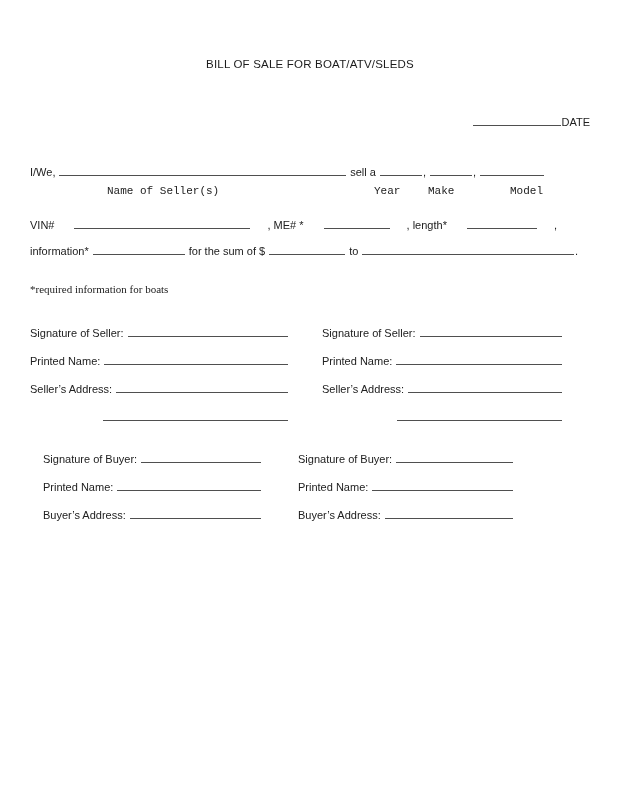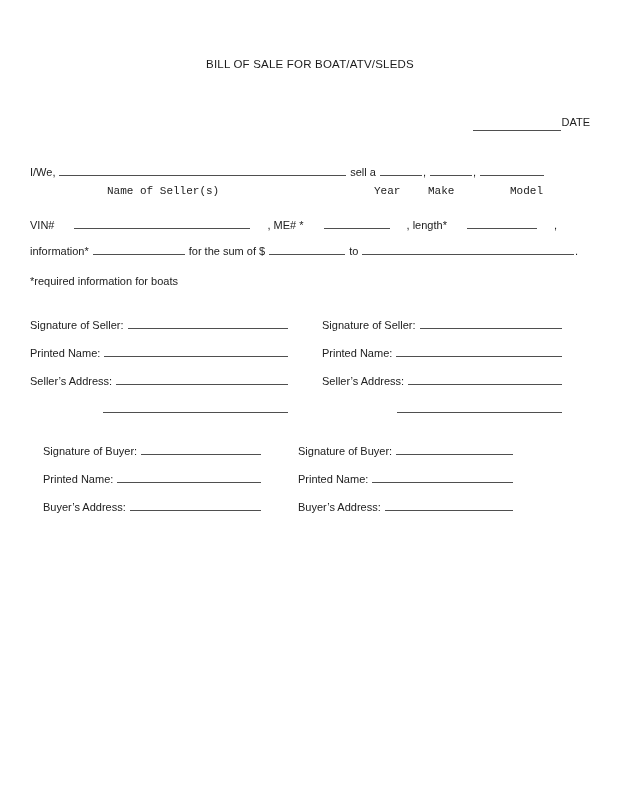--- a/index.html
+++ b/index.html
@@ -36,32 +36,32 @@
   }
   .grow { flex:1 1 auto; }
   .w42 { width:42px; } .w64 { width:64px; } .w66 { width:66px; }
   .w70 { width:70px; } .w76 { width:76px; } .w88 { width:88px; }
   .w92 { width:92px; }
   .tight { margin-left:-3px; }
   .date-row {
     margin-top:44px;
     display:flex;
     justify-content:flex-end;
-    align-items:flex-end;
+    align-items:flex-start;
   }
   .intro-line { margin-top:36px; width:514px; }
   .captions { position:relative; margin-top:5px; height:14px;font-family:Liberation Mono, monospace; }
   .captions span { position:absolute; top:0; }
   .cap-name  { left:77px; }
   .cap-year  { left:344px; }
   .cap-make  { left:398px; }
   .cap-model { left:480px; }
   .vin-row { margin-top:20px; width:527px;gap:20px; }
   .hp-row  { margin-top:12px; width:548px; }
-  .note    { margin-top:16px; }
+  .note    { margin-top:24px;font-family:Liberation Serif, serif; }
   .sig-grid {
     display:grid;
     column-gap:34px;
     row-gap:14px;
   }
   .seller-grid { margin-top:30px; grid-template-columns:258px 240px; }
   .buyer-grid  { margin-top:33px; grid-template-columns:218px 215px; column-gap:37px;margin-left:13px; }
   .sig-row { display:flex; align-items:baseline; gap:4px; white-space:nowrap; }
   .indent-l { margin-left:73px; }
   .indent-r { margin-left:75px; }

